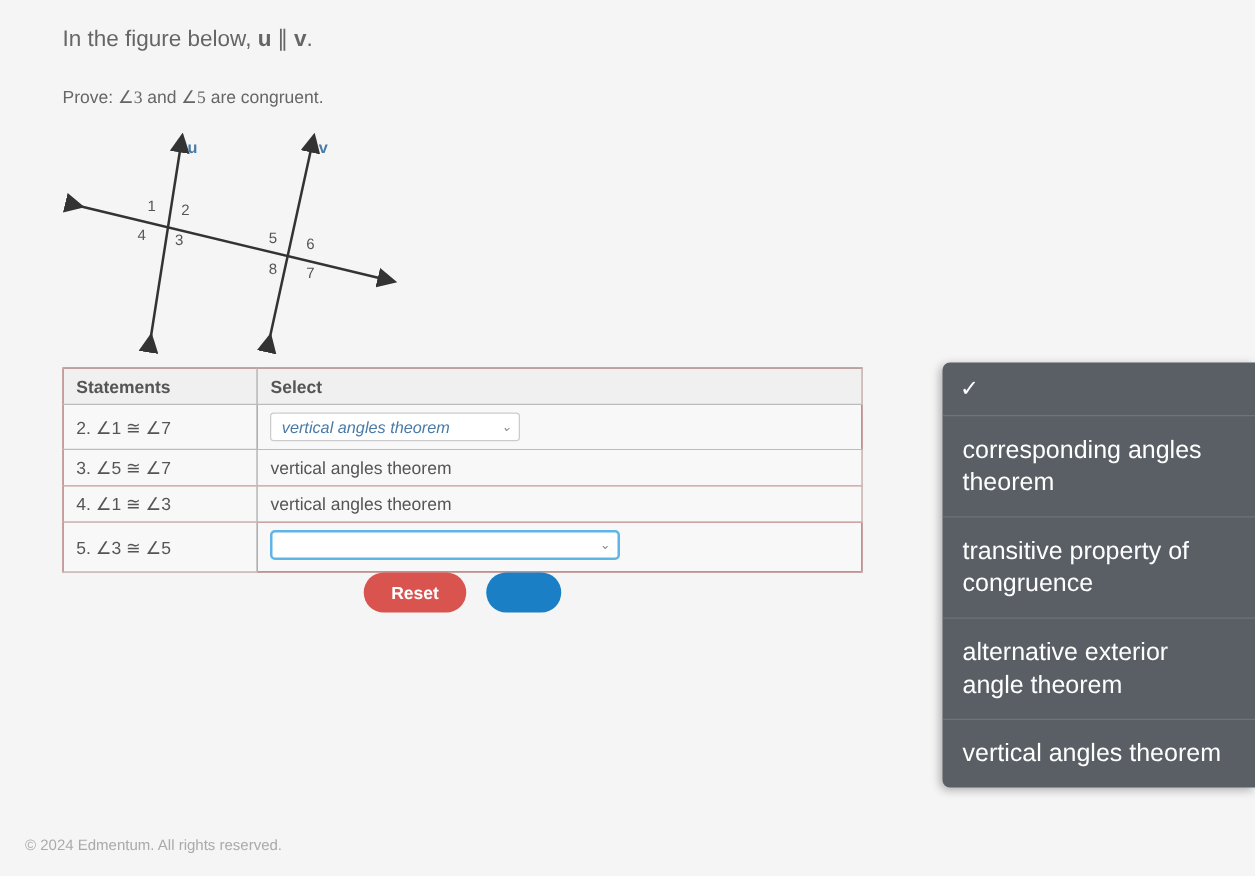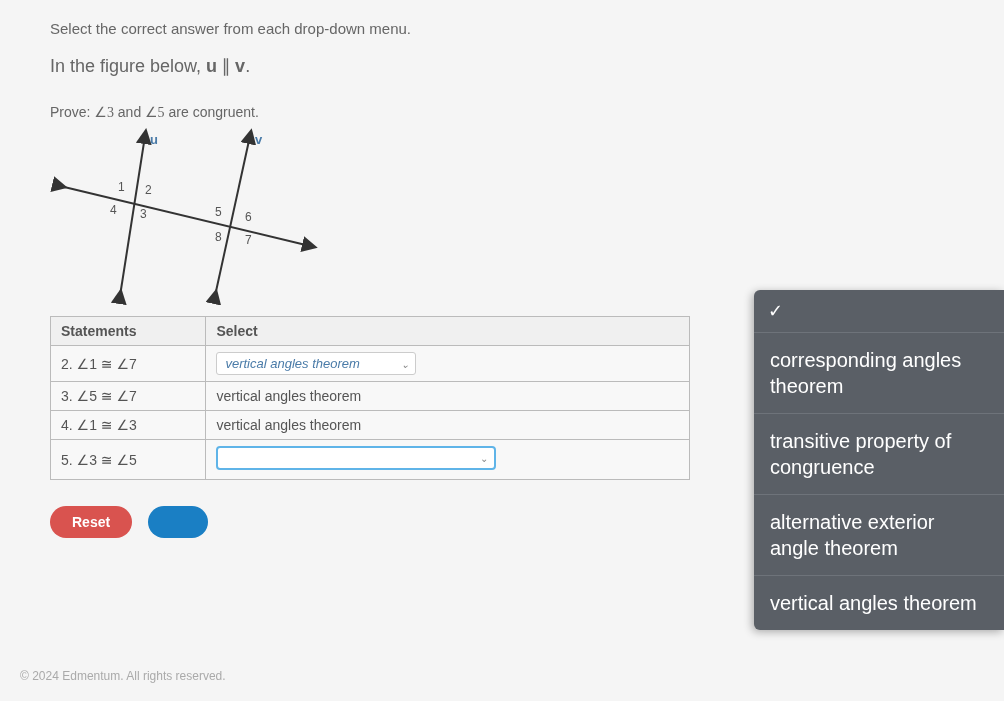--- a/index.html
+++ b/index.html
@@ -23,21 +23,21 @@
       margin-bottom: 18px;
     }
     .context-line {
       color: #666;
       font-size: 18px;
       margin-bottom: 27px;
     }
     .prove-line {
       color: #666;
       font-size: 14px;
-      margin-bottom: 5px;
+      margin-bottom: 17px;
     }
     .figure-area {
       width: 280px;
       height: 180px;
       margin-bottom: 10px;
       position: relative;
     }
     .proof-table {
       border-collapse: collapse;
       width: 640px;
@@ -81,24 +81,24 @@
     }
     .dropdown-caret {
       position: absolute;
       right: 6px;
       top: 50%;
       transform: translateY(-50%);
       font-size: 10px;
       color: #888;
     }
     .buttons-row {
-      margin-top: 26px;
+      margin-top: 0;
       display: flex;
       gap: 16px;
-      justify-content: flex-start;
+      justify-content: center;
       width: 640px;
     }
     .btn {
       border: none;
       border-radius: 18px;
       padding: 8px 22px;
       font-size: 14px;
       font-weight: bold;
       color: #fff;
       cursor: pointer;
@@ -137,21 +137,20 @@
       color: #aaa;
     }
     .parallel { font-family: serif; }
     .angle { font-family: serif; }
   </style>
 </head>
 <body>
 
 <div class="content-area">
 
-  <p class="instruction">Select the correct answer from each drop-down menu.</p>
 
   <p class="context-line">
     <span>In the figure below, </span><b>u</b><span class="parallel"> ∥ </span><b>v</b><span>.</span>
   </p>
 
   <p class="prove-line">
     <span>Prove: </span><span class="angle">∠3</span><span> and </span><span class="angle">∠5</span><span> are congruent.</span>
   </p>
 
   <div class="figure-area">

